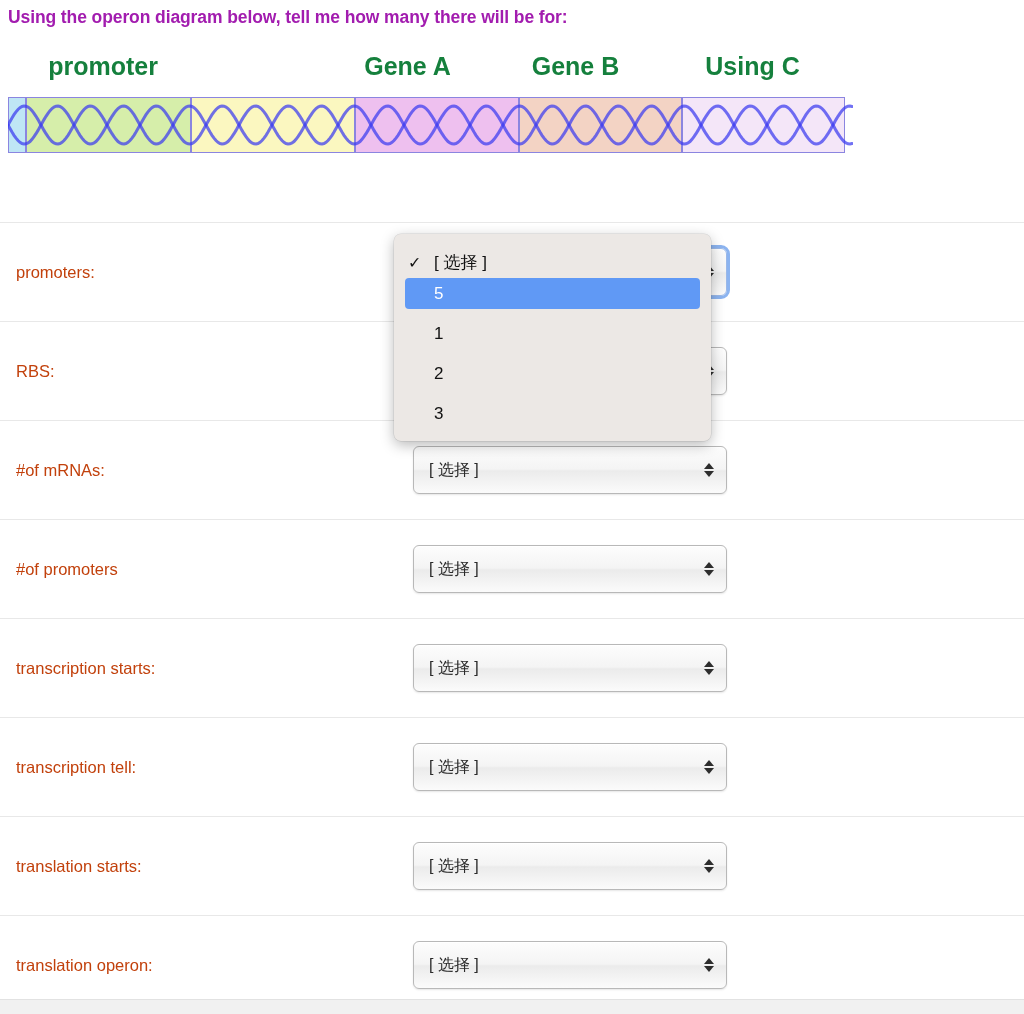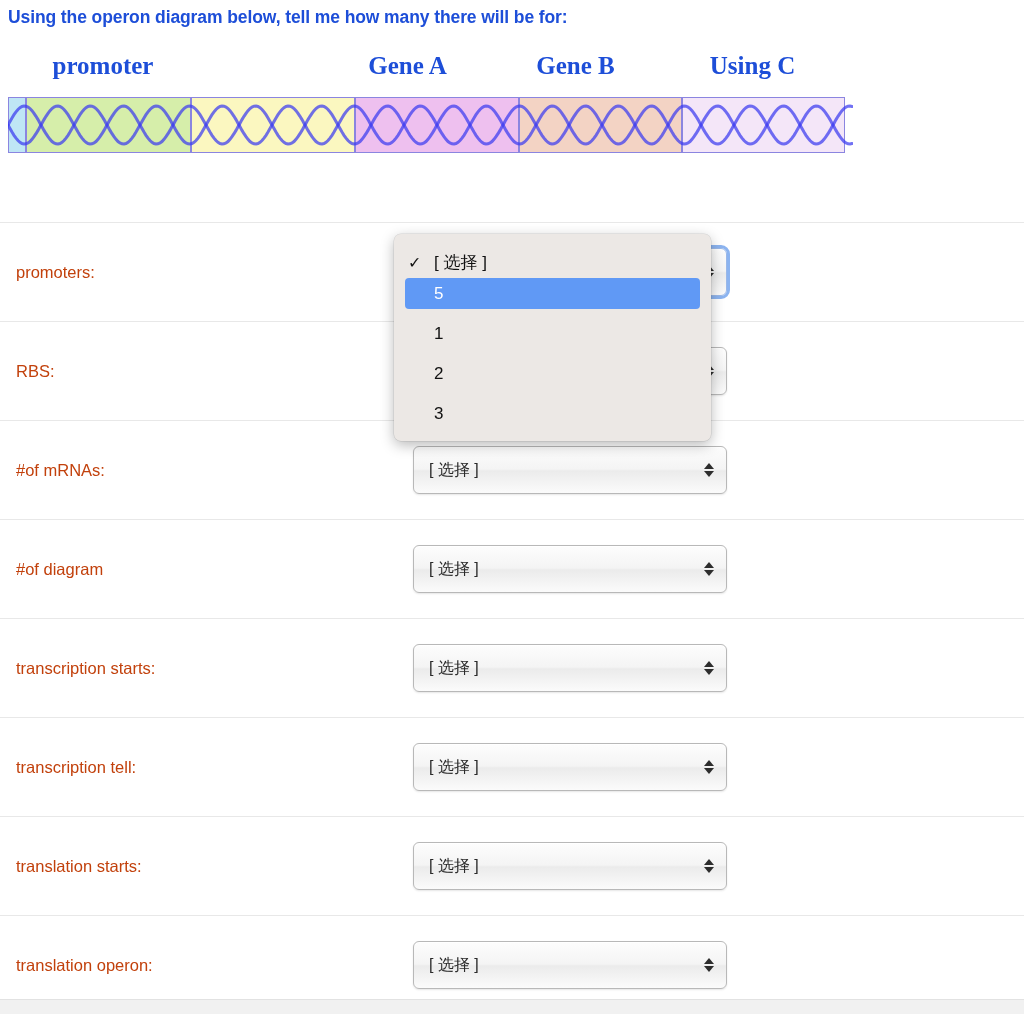--- a/index.html
+++ b/index.html
@@ -19,40 +19,40 @@
     background: #ffffff;
   }
 
   
   .question-prompt {
     position: absolute;
     left: 8px;
     top: 7px;
     font-size: 17.5px;
     font-weight: bold;
-    color: #1d4ed8;
+    color: #a21caf;
     letter-spacing: -0.1px;
     white-space: nowrap;
   }
 
   
   .operon-figure {
     position: absolute;
     left: 0px;
     top: 52px;
     width: 880px;
     height: 112px;
   }
   .segment-label {
     position: absolute;
     top: 0px;
-    font-family: Liberation Serif, serif;
+    font-family: Liberation Sans, sans-serif;
     font-weight: bold;
     font-size: 25px;
-    color: #1d4ed8;
+    color: #15803d;
     text-align: center;
     white-space: nowrap;
   }
   .dna-strip {
     position: absolute;
     left: 8px;
     top: 45px;
     width: 845px;
     height: 64px;
   }
@@ -252,21 +252,21 @@
         <div class="row-label">#of mRNAs:</div>
         <div class="select-box">
           <span class="select-value">[ 选择 ]</span>
           <span class="select-arrows">
             <span class="arrow-up"></span>
             <span class="arrow-down"></span>
           </span>
         </div>
       </div>
       <div class="answer-row">
-        <div class="row-label">#of diagram</div>
+        <div class="row-label">#of promoters</div>
         <div class="select-box">
           <span class="select-value">[ 选择 ]</span>
           <span class="select-arrows">
             <span class="arrow-up"></span>
             <span class="arrow-down"></span>
           </span>
         </div>
       </div>
       <div class="answer-row">
         <div class="row-label">transcription starts:</div>

